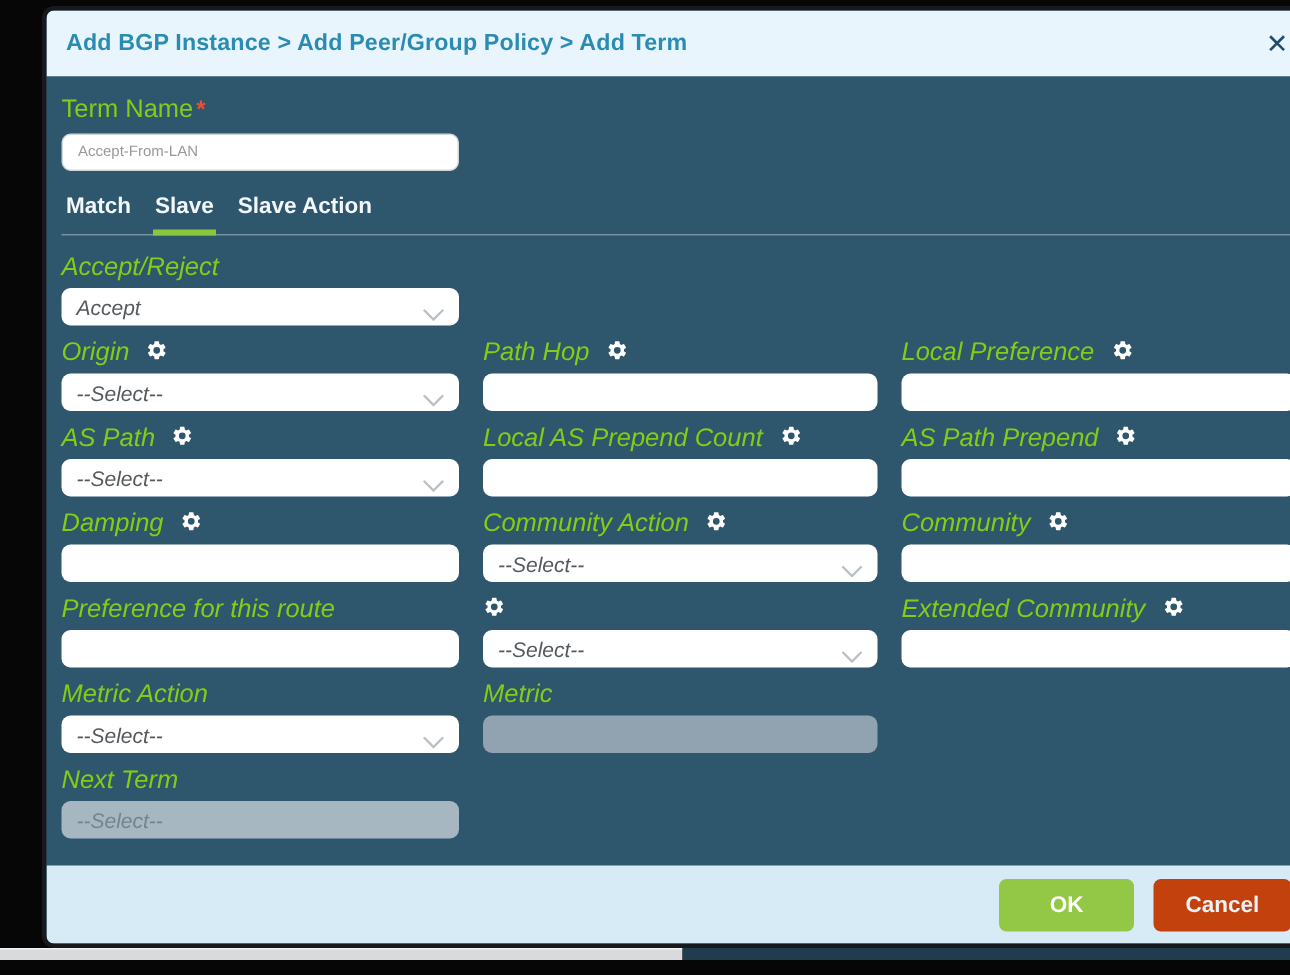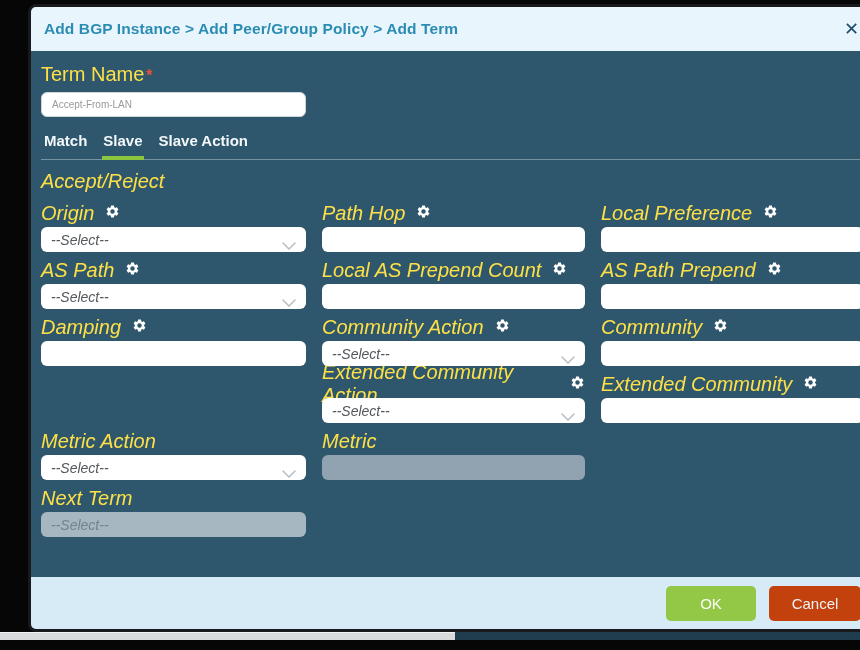--- a/index.html
+++ b/index.html
@@ -5,21 +5,21 @@
   html,body{margin:0;padding:0;width:860px;height:650px;overflow:hidden;background:#060606;
     font-family:"Liberation Sans","DejaVu Sans",sans-serif;}
   .modal{position:absolute;left:4px;top:4px;width:844px;height:622px;
     border:3px solid #17191c;border-radius:8px;overflow:hidden;
     display:flex;flex-direction:column;background:#2e566c;margin-left:24px;}
   .modal-header{height:44px;flex:0 0 44px;background:#e9f5fc;display:flex;align-items:center;
     padding:0 16px 0 13px;}
   .modal-title{flex:1;font-size:15.5px;color:#2b8cb3;font-weight:600;letter-spacing:.1px;}
   .close-btn{font-size:18px;color:#1d4e6e;font-weight:700;cursor:pointer;line-height:1;}
   .modal-body{flex:1;background:#2e566c;padding:9px 11px 0 10px;color:#e9f2f7;}
-  .field-label, .section-label{font-size:20px;color:#fde047;}
+  .field-label, .section-label{font-size:17px;color:#84cc16;}
   .required{color:#e8503a;font-weight:700;margin-left:2px;}
   .term-name-block{margin-top:3px;}
   .term-input{margin-top:6px;width:243px;height:23px;background:#fff;border:1px solid #cfd6da;
     border-radius:6px;padding:0 10px;font-size:10px;color:#97999b;outline:none;
     font-family:"Liberation Sans","DejaVu Sans",sans-serif;}
   .tabs{margin-top:13px;display:flex;gap:14px;border-bottom:1px solid rgba(235,245,250,.38);
     padding:0 2px;}
   .tab{font-size:15px;font-weight:600;color:#f2f7fa;padding:2px 1px 7px 1px;cursor:pointer;
     border-bottom:4px solid transparent;margin-bottom:-1px;}
   .tab.active{border-bottom-color:#8cc63e;}
@@ -31,21 +31,21 @@
   .control{height:25px;border-radius:6px;background:#fff;display:flex;align-items:center;
     padding:0 10px;position:relative;box-sizing:border-box;}
   .control .value{font-size:14px;color:#54595d;}
   .control.input .value{color:#9a9da0;}
   .control .chev{position:absolute;right:10px;top:9px;}
   .control.disabled{background:#91a3b0;}
   .control.select.disabled{background:#a7b7c1;}
   .control.disabled .value{color:#73848f;}
   .modal-footer{flex:0 0 52px;background:#d7ebf7;display:flex;justify-content:flex-end;
     align-items:center;gap:13px;padding:0 14px;}
-  .btn{height:35px;border:none;border-radius:5px;font-size:15px;font-weight:400;cursor:pointer;
+  .btn{height:35px;border:none;border-radius:5px;font-size:15px;font-weight:700;cursor:pointer;
     font-family:"Liberation Sans","DejaVu Sans",sans-serif;}
   .btn-ok{width:90px;background:#93c847;color:#fdfefb;}
   .btn-cancel{width:92px;background:#c2410c;color:#eef2f5;}
   .bottom-strip{position:absolute;left:0;top:632px;height:8px;width:860px;background:#0a0a0a;}
   .strip-left{position:absolute;left:0;top:0;height:8px;width:455px;background:#d9dadb;
     border-top:1px solid #f2f2f2;box-sizing:border-box;}
   .strip-right{position:absolute;left:455px;top:0;height:8px;width:405px;background:#203d50;}
 </style>
 </head>
 <body>
@@ -68,20 +68,26 @@
         <div class="tab">Match</div>
         <div class="tab active">Slave</div>
         <div class="tab">Slave Action</div>
       </div>
 
     <div class="form-grid">
         <div class="field col1">
           <div class="label-row">
             <span class="field-label">Accept/Reject</span>
           </div>
+          <div class="control select">
+            <span class="value">Accept</span>
+            <span class="chev"><svg width="14" height="8" viewBox="0 0 14 8">
+                <path d="M1 1l6 6 6-6" stroke="#b9c0c6" stroke-width="1.6" fill="none" stroke-linecap="round"></path>
+              </svg></span>
+          </div>
         </div>
         <div class="field col1">
           <div class="label-row">
             <span class="field-label">Origin</span>
             <span class="gear"><svg width="15" height="15" viewBox="0 0 24 24">
                 <path fill="#ffffff" d="M19.14 12.94c.04-.3.06-.61.06-.94 0-.32-.02-.64-.07-.94l2.03-1.58a.49.49 0 0 0 .12-.61l-1.92-3.32a.49.49 0 0 0-.59-.22l-2.39.96c-.5-.38-1.03-.7-1.62-.94l-.36-2.54a.48.48 0 0 0-.48-.41h-3.84c-.24 0-.43.17-.47.41l-.36 2.54c-.59.24-1.13.57-1.62.94l-2.39-.96a.49.49 0 0 0-.59.22L2.74 8.87c-.12.21-.08.47.12.61l2.03 1.58c-.05.3-.09.63-.09.94s.02.64.07.94l-2.03 1.58a.49.49 0 0 0-.12.61l1.92 3.32c.12.22.37.29.59.22l2.39-.96c.5.38 1.03.7 1.62.94l.36 2.54c.05.24.24.41.48.41h3.84c.24 0 .44-.17.47-.41l.36-2.54c.59-.24 1.13-.56 1.62-.94l2.39.96c.22.08.47 0 .59-.22l1.92-3.32a.49.49 0 0 0-.12-.61l-2.01-1.58zM12 15.6A3.6 3.6 0 1 1 12 8.4a3.6 3.6 0 0 1 0 7.2z"></path>
               </svg></span>
           </div>
           <div class="control select">
             <span class="value">--Select--</span>
@@ -177,23 +183,30 @@
           <div class="label-row">
             <span class="field-label">Community</span>
             <span class="gear"><svg width="15" height="15" viewBox="0 0 24 24">
                 <path fill="#ffffff" d="M19.14 12.94c.04-.3.06-.61.06-.94 0-.32-.02-.64-.07-.94l2.03-1.58a.49.49 0 0 0 .12-.61l-1.92-3.32a.49.49 0 0 0-.59-.22l-2.39.96c-.5-.38-1.03-.7-1.62-.94l-.36-2.54a.48.48 0 0 0-.48-.41h-3.84c-.24 0-.43.17-.47.41l-.36 2.54c-.59.24-1.13.57-1.62.94l-2.39-.96a.49.49 0 0 0-.59.22L2.74 8.87c-.12.21-.08.47.12.61l2.03 1.58c-.05.3-.09.63-.09.94s.02.64.07.94l-2.03 1.58a.49.49 0 0 0-.12.61l1.92 3.32c.12.22.37.29.59.22l2.39-.96c.5.38 1.03.7 1.62.94l.36 2.54c.05.24.24.41.48.41h3.84c.24 0 .44-.17.47-.41l.36-2.54c.59-.24 1.13-.56 1.62-.94l2.39.96c.22.08.47 0 .59-.22l1.92-3.32a.49.49 0 0 0-.12-.61l-2.01-1.58zM12 15.6A3.6 3.6 0 1 1 12 8.4a3.6 3.6 0 0 1 0 7.2z"></path>
               </svg></span>
           </div>
           <div class="control input">
             <span class="value"></span>
           </div>
         </div>
-        <div class="field col2">
-          <div class="label-row">
-            <span class="field-label">Extended Community Action</span>
+        <div class="field col1">
+          <div class="label-row">
+            <span class="field-label">Preference for this route</span>
+          </div>
+          <div class="control input">
+            <span class="value"></span>
+          </div>
+        </div>
+        <div class="field col2">
+          <div class="label-row">
             <span class="gear"><svg width="15" height="15" viewBox="0 0 24 24">
                 <path fill="#ffffff" d="M19.14 12.94c.04-.3.06-.61.06-.94 0-.32-.02-.64-.07-.94l2.03-1.58a.49.49 0 0 0 .12-.61l-1.92-3.32a.49.49 0 0 0-.59-.22l-2.39.96c-.5-.38-1.03-.7-1.62-.94l-.36-2.54a.48.48 0 0 0-.48-.41h-3.84c-.24 0-.43.17-.47.41l-.36 2.54c-.59.24-1.13.57-1.62.94l-2.39-.96a.49.49 0 0 0-.59.22L2.74 8.87c-.12.21-.08.47.12.61l2.03 1.58c-.05.3-.09.63-.09.94s.02.64.07.94l-2.03 1.58a.49.49 0 0 0-.12.61l1.92 3.32c.12.22.37.29.59.22l2.39-.96c.5.38 1.03.7 1.62.94l.36 2.54c.05.24.24.41.48.41h3.84c.24 0 .44-.17.47-.41l.36-2.54c.59-.24 1.13-.56 1.62-.94l2.39.96c.22.08.47 0 .59-.22l1.92-3.32a.49.49 0 0 0-.12-.61l-2.01-1.58zM12 15.6A3.6 3.6 0 1 1 12 8.4a3.6 3.6 0 0 1 0 7.2z"></path>
               </svg></span>
           </div>
           <div class="control select">
             <span class="value">--Select--</span>
             <span class="chev"><svg width="14" height="8" viewBox="0 0 14 8">
                 <path d="M1 1l6 6 6-6" stroke="#b9c0c6" stroke-width="1.6" fill="none" stroke-linecap="round"></path>
               </svg></span>
           </div>

